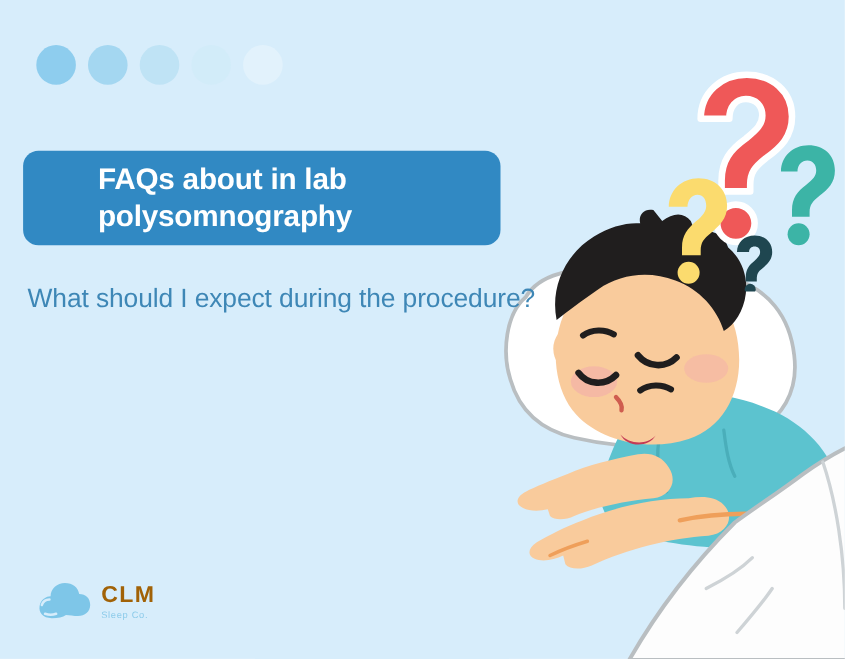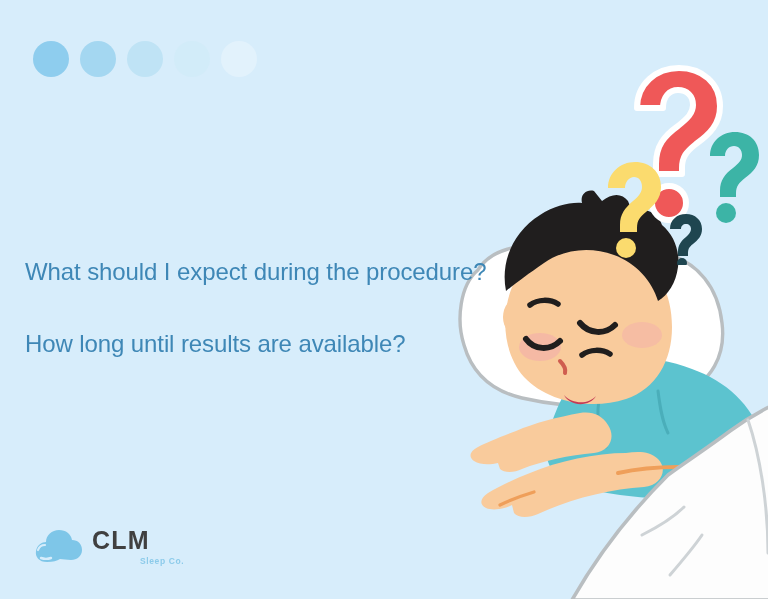--- a/index.html
+++ b/index.html
@@ -86,32 +86,31 @@
     left: 33px;
     top: 528px;
     z-index: 6;
     display: flex;
     align-items: center;
     gap: 9px;
   }
   .logo-mark { width: 50px; height: 38px; display:block; }
   .logo-words { display: flex; flex-direction: column; line-height: 1; }
   .logo-title {
-    color: #404040;
-    font-size: 25px;
+    color: #a16207;
+    font-size: 21px;
     font-weight: bold;
     letter-spacing: 1.2px;
   }
   .logo-sub {
     color: #8ccbea;
     font-size: 8.5px;
-    font-weight: bold;
+    font-weight: normal;
     letter-spacing: 0.6px;
     margin-top: 4px;
-    margin-left: 48px;
   }
 
   
   .illus {
     position: absolute;
     left: 430px;
     top: 55px;
     width: 400px;
     height: 545px;
     z-index: 3;
@@ -238,24 +237,27 @@
       <g>
         <path d="M80 169 C80 160 87 154 96 154 C105 154 112 160 112 169
                  C112 176 108 180 103 184 C99 187 98 189 98 194 L98 196
                  L88 196 L88 192 C88 185 91 181 96 177 C99 174 101 172 101 169
                  C101 166 99 164 96 164 C93 164 91 166 91 169 Z" fill="#1f4650"></path>
         <circle cx="92" cy="203" r="5" fill="#1f4650"></circle>
       </g>
     </svg>
   </div>
 
+  <div class="title-band">
+    <div class="title-text">FAQs about in lab
+polysomnography</div>
+  </div>
 
   <div class="questions">
     <div class="question">What should I expect during the procedure?</div>
-    <div class="question">How long until results are available?</div>
   </div>
 
   <div class="logo">
     <svg class="logo-mark" viewBox="0 0 50 38" xmlns="http://www.w3.org/2000/svg">
       <path d="M14 34 C6 34 2 29 3 23 C4 17 9 14 13 14
                C13 7 19 2 26 2 C33 2 38 6 39 12
                C45 12 49 16 49 22 C49 28 44 32 38 32
                C34 32 30 31 27 31 C24 33 20 34 14 34 Z" fill="#7ec6e8"></path>
       <path d="M8 30 C11 31 15 31 18 30" fill="none" stroke="#d7edfb" stroke-width="2.4" stroke-linecap="round"></path>
       <path d="M5 22 C6 19 9 17 12 17" fill="none" stroke="#d7edfb" stroke-width="2.2" stroke-linecap="round"></path>

